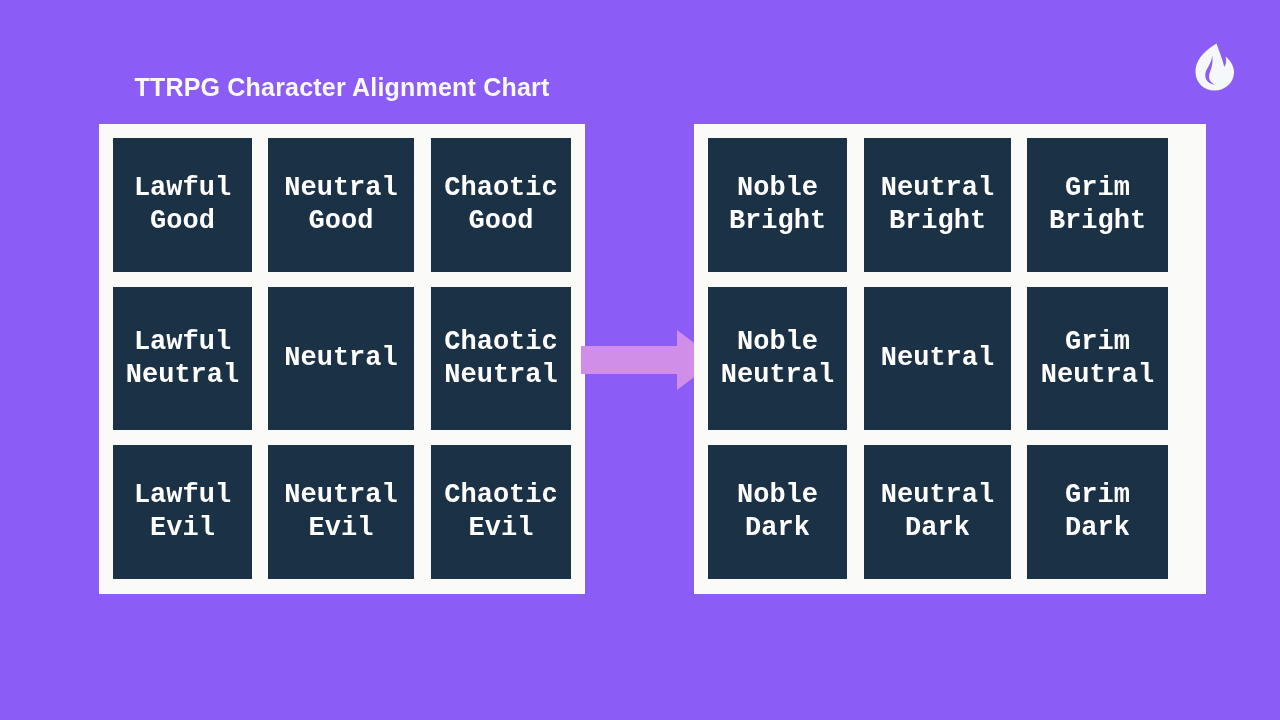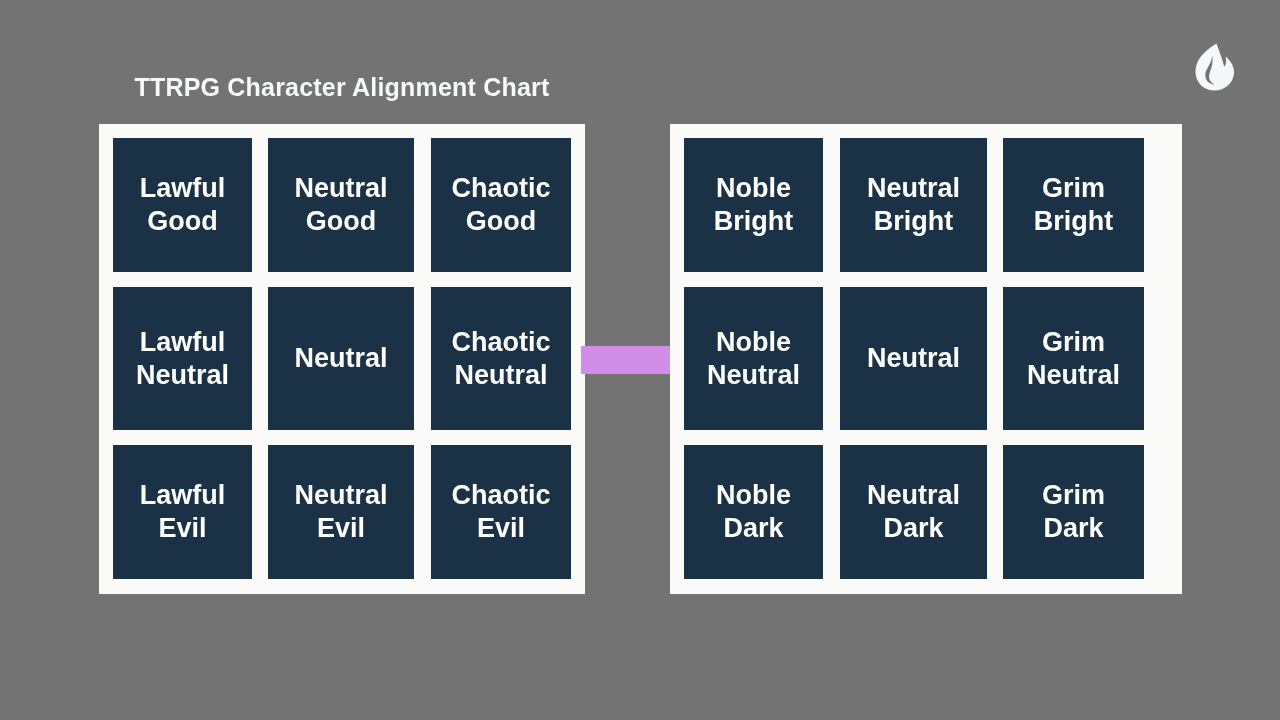--- a/index.html
+++ b/index.html
@@ -10,21 +10,21 @@
   body {
     width: 1280px;
     height: 720px;
     overflow: hidden;
     font-family: "Liberation Sans", sans-serif;
   }
   #slide {
     position: relative;
     width: 1280px;
     height: 720px;
-    background: #737373;
+    background: #8b5cf6;
   }
 
   
   .logo {
     position: absolute;
     top: 42px;
     left: 1192px;
     width: 46px;
     height: 50px;
   }
@@ -43,26 +43,27 @@
   #title-right { left: 694px; width: 488px; top: 73px; }
 
   
   .panel {
     position: absolute;
     background: #fafaf8;
     top: 124px;
     height: 470px;
   }
   #panel-left  { left: 99px;  width: 486px; }
-  #panel-right { left: 670px; width: 512px; }
+  #panel-right { left: 694px; width: 512px; }
 
   
   .grid {
     position: absolute;
     inset: 0;
+    font-family: Liberation Mono, monospace;
   }
   .cell {
     position: absolute;
     background: #1b3145;
     display: flex;
     align-items: center;
     justify-content: center;
     text-align: center;
     color: #ffffff;
     font-size: 27px;

